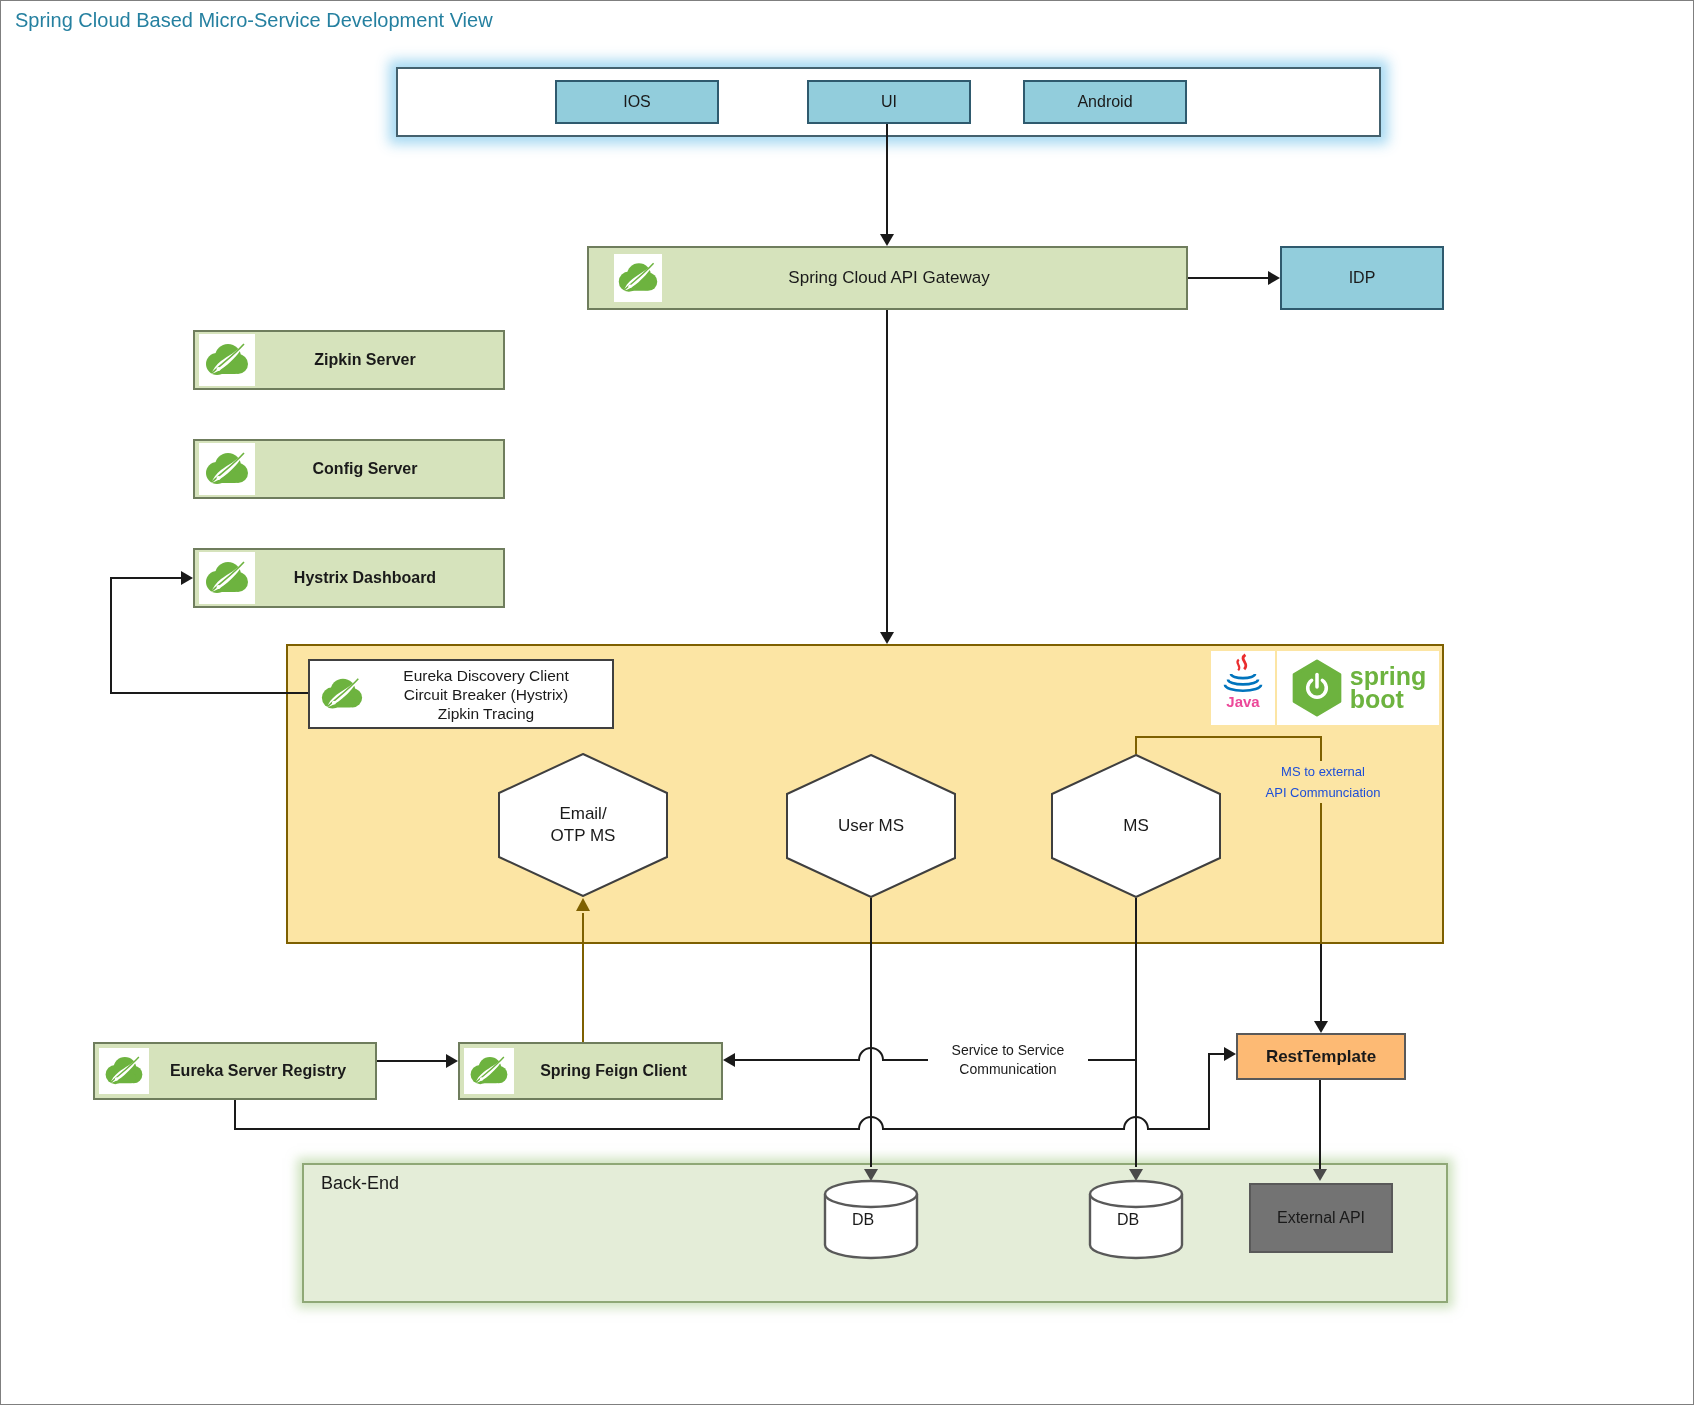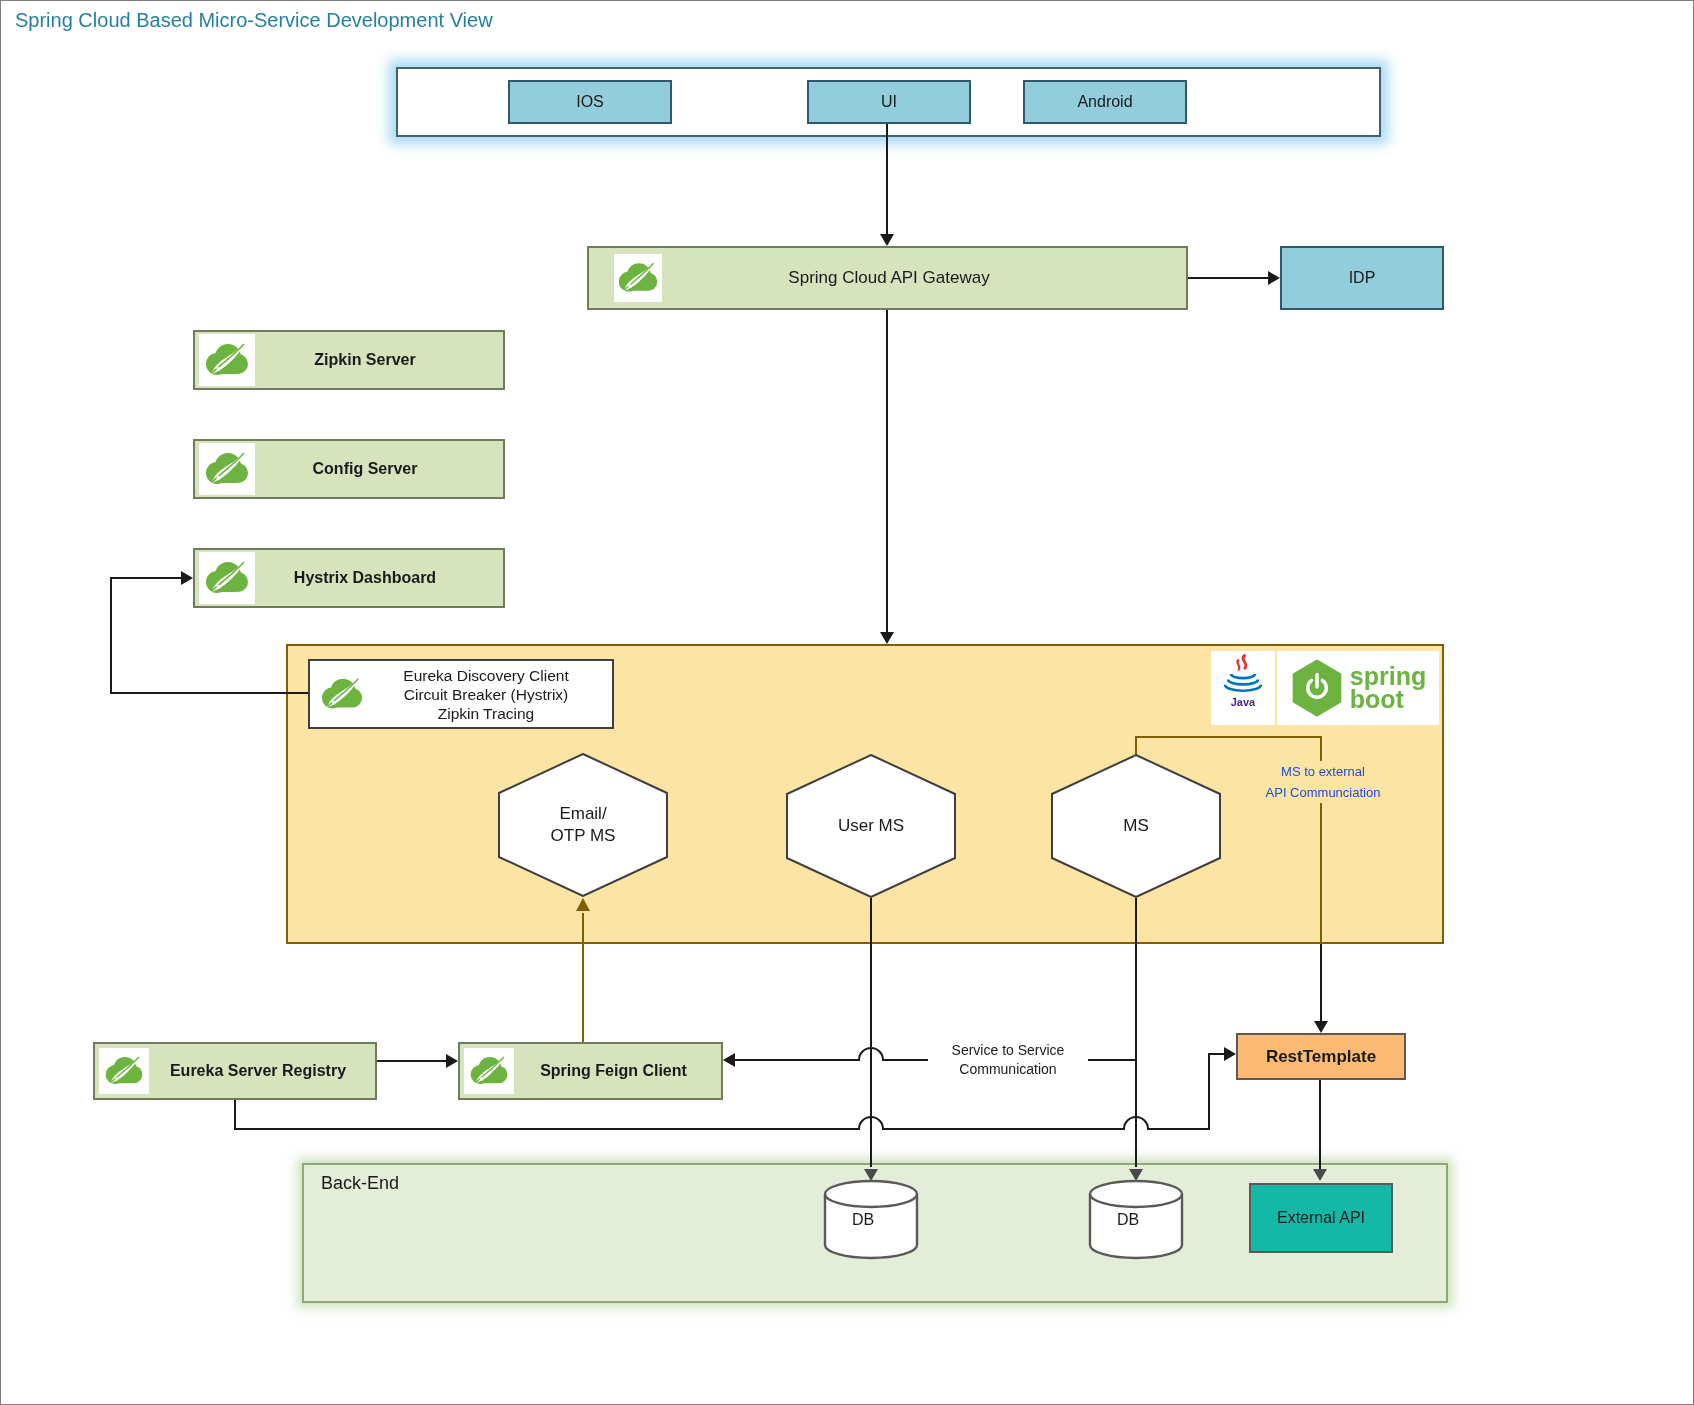--- a/index.html
+++ b/index.html
@@ -27,21 +27,21 @@
 
   .side{left:192px;width:312px;height:60px;}
   .side .lbl{flex:1;text-align:center;font-size:16px;font-weight:bold;margin-right:28px;}
 
   
   .ms-container{left:285px;top:643px;width:1158px;height:300px;background:#FCE5A4;border:2px solid #7E6000;z-index:1;}
   .eureka-client{left:307px;top:658px;width:306px;height:70px;background:#fff;border:2px solid #404040;
     display:flex;align-items:center;z-index:3;}
   .eureka-client .lines{flex:1;text-align:center;font-size:15.5px;line-height:19px;margin-right:8px;}
   .java-box{left:1210px;top:650px;width:64px;height:74px;background:#fff;z-index:3;text-align:center;}
-  .java-text{color:#4c1d95;font-weight:bold;font-size:11px;line-height:14px;}
+  .java-text{color:#ec4899;font-weight:bold;font-size:15px;line-height:14px;}
   .boot-box{left:1276px;top:650px;width:162px;height:74px;background:#fff;z-index:3;
     display:flex;align-items:center;justify-content:center;gap:6px;}
   .boot-text{color:#6DB33F;font-weight:bold;font-size:25px;line-height:23px;}
 
   .hexwrap{z-index:3;}
   .hexlabel{position:absolute;inset:0;display:flex;flex-direction:column;align-items:center;
     justify-content:center;font-size:17px;line-height:22px;z-index:4;}
   .annotation{left:1232px;top:760px;width:180px;text-align:center;font-size:13px;line-height:21px;
     color:#1d4ed8;background:#FCE5A4;z-index:3;}
 
@@ -52,21 +52,21 @@
     background:#fff;z-index:3;}
   .rest-template{left:1235px;top:1032px;width:170px;height:47px;background:#fdba74;border:2px solid #595959;
     display:flex;align-items:center;justify-content:center;font-size:17px;font-weight:bold;z-index:3;}
 
   
   .backend{left:301px;top:1162px;width:1146px;height:140px;background:#E4EDD8;border:2px solid #8FA876;
     box-shadow:0 0 10px 5px rgba(160,200,130,.5);z-index:1;}
   .backend-label{left:320px;top:1172px;font-size:18px;z-index:3;}
   .db{width:80px;height:84px;z-index:3;}
   .db .dblbl{position:absolute;left:0;right:0;top:32px;text-align:center;font-size:16px;z-index:4;}
-  .external-api{left:1248px;top:1182px;width:144px;height:70px;background:#14b8a6;border:2px solid #595959;
+  .external-api{left:1248px;top:1182px;width:144px;height:70px;background:#737373;border:2px solid #595959;
     display:flex;align-items:center;justify-content:center;font-size:16px;z-index:3;}
 
   .overlay{position:absolute;left:0;top:0;width:1694px;height:1405px;z-index:2;pointer-events:none;}
 </style>
 </head>
 <body>
 
 <div class="canvas">
 
   <svg width="0" height="0" style="position:absolute" aria-hidden="true">
@@ -80,21 +80,21 @@
         <path d="M41,8 C33,16 25,20 18,25 C13,29 10,33 8.5,38 C14,36 19.5,33 24.5,28.5 C32,22 38,15 41,8 Z" fill="#fff"></path>
         <path d="M41,8 C30,20 20,27 9,37" stroke="#6DB33F" stroke-width="1.6" fill="none"></path>
         <circle cx="15.5" cy="33" r="2" fill="#fff"></circle>
       </g>
     </defs>
   </svg>
 
   <div class="abs title">Spring Cloud Based Micro-Service Development View</div>
 
   <div class="abs client-strip"></div>
-  <div class="abs client-box" style="left:507px">
+  <div class="abs client-box" style="left:554px">
     <span>IOS</span>
   </div>
   <div class="abs client-box" style="left:806px">
     <span>UI</span>
   </div>
   <div class="abs client-box" style="left:1022px">
     <span>Android</span>
   </div>
 
   <svg class="overlay" viewBox="0 0 1694 1405">

